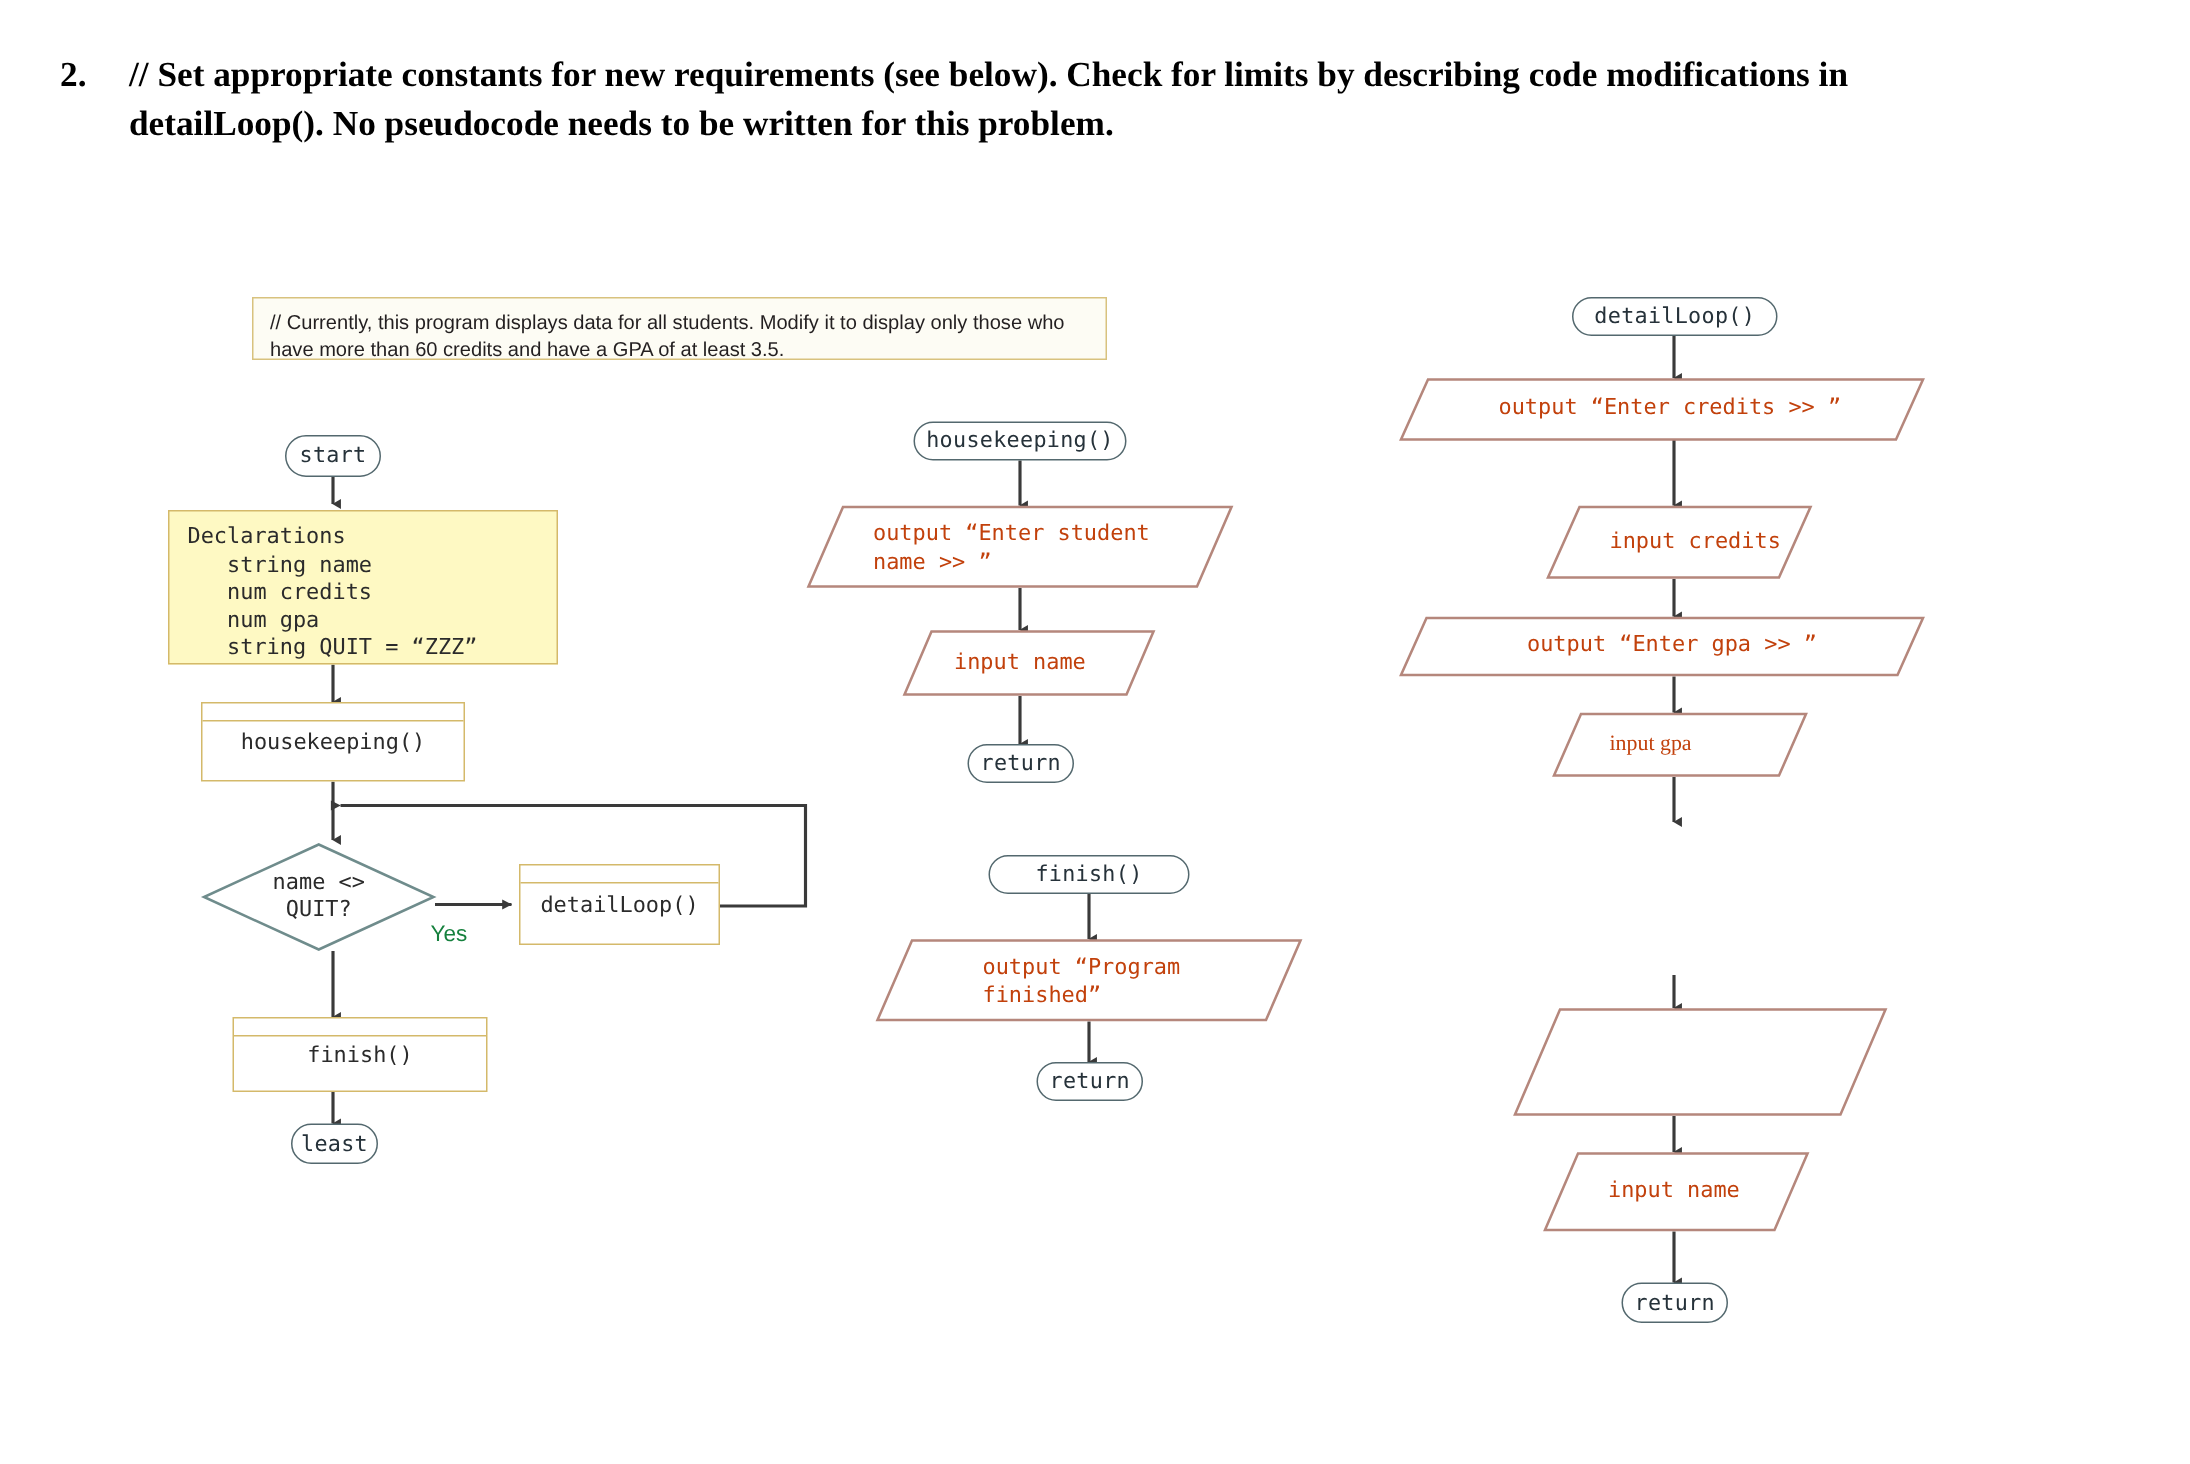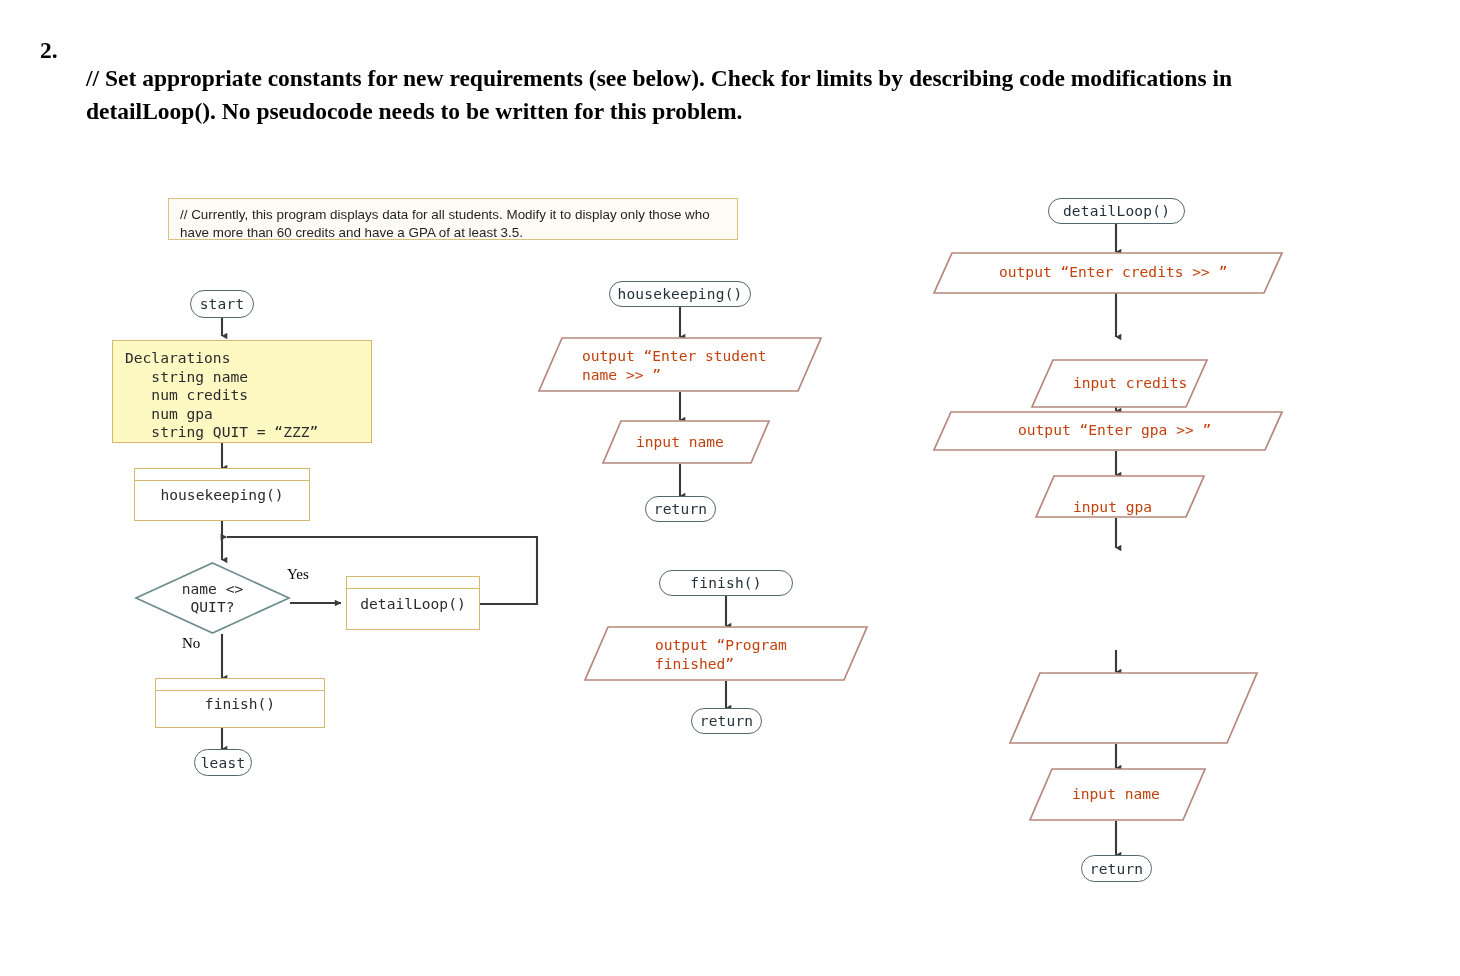--- a/index.html
+++ b/index.html
@@ -28,21 +28,20 @@
     font-size: 23.5px;
     line-height: 1.42;
     color: #000;
   }
   #question .qnum {
     width: 46px;
     flex: 0 0 46px;
   }
   #question .qtext {
     flex: 1 1 auto;
-    margin-top: 28px;
   }
 
   
   #chart {
     position: absolute;
     left: 0;
     top: 0;
     width: 1460px;
     height: 976px;
   }
@@ -137,23 +136,24 @@
     font-family: "DejaVu Sans Mono", monospace;
     font-size: 14.6px;
     color: #2b2b2b;
     line-height: 1.25;
     white-space: pre;
   }
 
   
   .branchlabel {
     position: absolute;
-    font-family: Liberation Serif, serif;
+    font-family: Liberation Sans, sans-serif;
     font-size: 15px;
-    color: #000000;
+    color: #15803d;
+    margin-top: 48px;
   }
 
   
   .comment {
     border: 1.5px solid #d8c27e;
     background: #fdfcf4;
     box-sizing: border-box;
     padding: 7px 10px 6px 11px;
     font-family: "Liberation Sans", sans-serif;
     font-size: 13.4px;
@@ -289,39 +289,39 @@
 
   <div class="node terminal" style="left:1048px; top:198px; width:137px; height:26px;">detailLoop()</div>
 
   <div class="node io" style="left:933px; top:252px; width:350px; height:42px;">
     <svg width="350" height="42" viewBox="0 0 350 42" xmlns="http://www.w3.org/2000/svg">
       <polygon points="19,1 349,1 331,41 1,41" fill="#fff" stroke="#b5877c" stroke-width="1.7"></polygon>
     </svg>
     <div class="iotext" style="left:66px; top:11px;">output “Enter credits &gt;&gt; ”</div>
   </div>
 
-  <div class="node io" style="left:1031px; top:337px; width:177px; height:49px;margin-top:22px;">
+  <div class="node io" style="left:1031px; top:337px; width:177px; height:49px;">
     <svg width="177" height="49" viewBox="0 0 177 49" xmlns="http://www.w3.org/2000/svg">
       <polygon points="22,1 176,1 155,48 1,48" fill="#fff" stroke="#b5877c" stroke-width="1.7"></polygon>
     </svg>
     <div class="iotext" style="left:42px; top:15px;">input credits</div>
   </div>
 
   <div class="node io" style="left:933px; top:411px; width:350px; height:40px;">
     <svg width="350" height="40" viewBox="0 0 350 40" xmlns="http://www.w3.org/2000/svg">
       <polygon points="18,1 349,1 332,39 1,39" fill="#fff" stroke="#b5877c" stroke-width="1.7"></polygon>
     </svg>
     <div class="iotext" style="left:85px; top:10px;">output “Enter gpa &gt;&gt; ”</div>
   </div>
 
   <div class="node io" style="left:1035px; top:475px; width:170px; height:43px;">
     <svg width="170" height="43" viewBox="0 0 170 43" xmlns="http://www.w3.org/2000/svg">
       <polygon points="19,1 169,1 151,42 1,42" fill="#fff" stroke="#b5877c" stroke-width="1.7"></polygon>
     </svg>
-    <div class="iotext" style="left:38px; top:23px;">input gpa</div>
+    <div class="iotext" style="left:38px; top:12px;font-family:Liberation Serif, serif;">input gpa</div>
   </div>
 
 
   <div class="node io" style="left:1009px; top:672px; width:249px; height:72px;">
     <svg width="249" height="72" viewBox="0 0 249 72" xmlns="http://www.w3.org/2000/svg">
       <polygon points="31,1 248,1 218,71 1,71" fill="#fff" stroke="#b5877c" stroke-width="1.7"></polygon>
     </svg>
   </div>
 
   <div class="node io" style="left:1029px; top:768px; width:177px; height:53px;">

